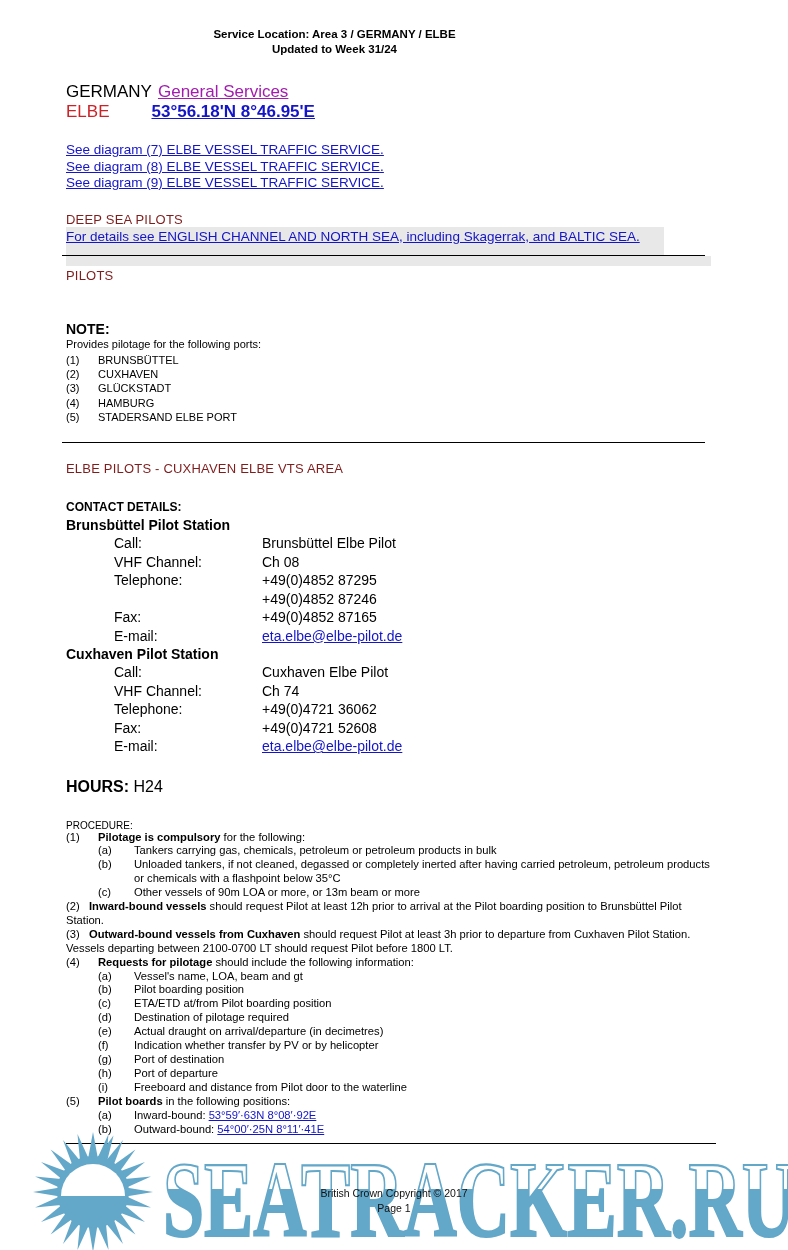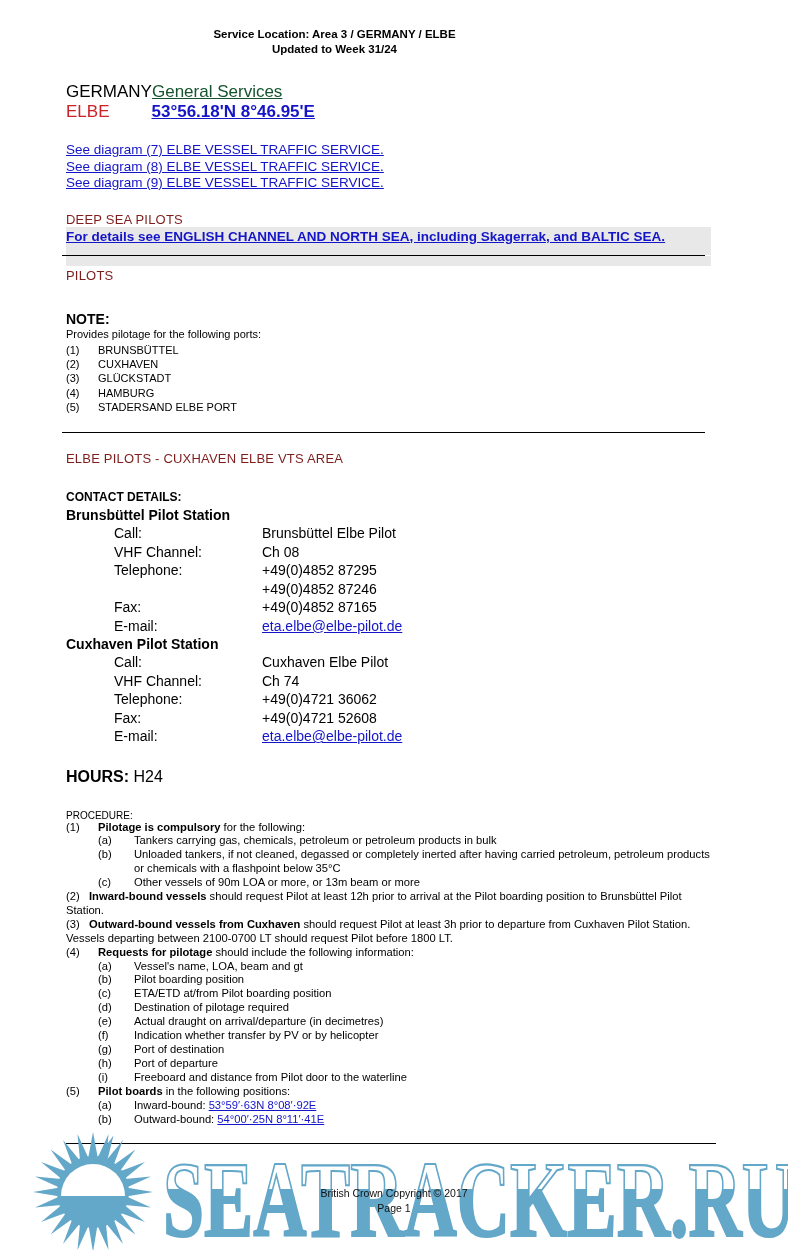--- a/index.html
+++ b/index.html
@@ -46,22 +46,22 @@
 
   
   .title-row {
     font-size: 17px;
     line-height: 20px;
     white-space: nowrap;
   }
   .title-row .country { color: #000; }
   .title-row .port { color: #cc2127; }
   .title-row .svc {
-    color: #14532d;
-    margin-left: 0;
+    color: #a21caf;
+    margin-left: 6px;
   }
   .title-row .coords {
     color: #1414c8;
     text-decoration: underline;
     font-weight: bold;
     margin-left: 42px;
   }
 
   .diagram-links {
     margin-top: 20px;
@@ -78,22 +78,21 @@
   }
 
   .grey-band {
     background: #e8e8e8;
   }
 
   .dsp-body {
     font-size: 13.5px;
     line-height: 17.5px;
     padding: 1px 0 10px 0;
-    width: 645px;
-    font-weight: bold;
+    width: 598px;
   }
 
   .rule {
     border: 0;
     border-top: 1.6px solid #000;
     margin: 0;
     width: 643px;
     margin-left: -4px;
   }
 
@@ -234,21 +233,21 @@
       <div class="grey-band dsp-body">
         <a href="#" class="lnk">For details see ENGLISH CHANNEL AND NORTH SEA, including Skagerrak, and BALTIC SEA.</a>
       </div>
     </div>
 
     <hr class="rule">
 
     <div class="grey-band pilots-band"></div>
     <div class="sec-head" style="margin-top:2px;">PILOTS</div>
 
-    <div style="margin-top:28px;">
+    <div style="margin-top:38px;">
       <div class="note-title">NOTE:</div>
       <div class="note-sub">Provides pilotage for the following ports:</div>
       <div class="port-list" style="margin-top:2px;">
         <div><span class="num">(1)</span><span>BRUNSBÜTTEL</span></div>
         <div><span class="num">(2)</span><span>CUXHAVEN</span></div>
         <div><span class="num">(3)</span><span>GLÜCKSTADT</span></div>
         <div><span class="num">(4)</span><span>HAMBURG</span></div>
         <div><span class="num">(5)</span><span>STADERSAND ELBE PORT</span></div>
       </div>
     </div>

